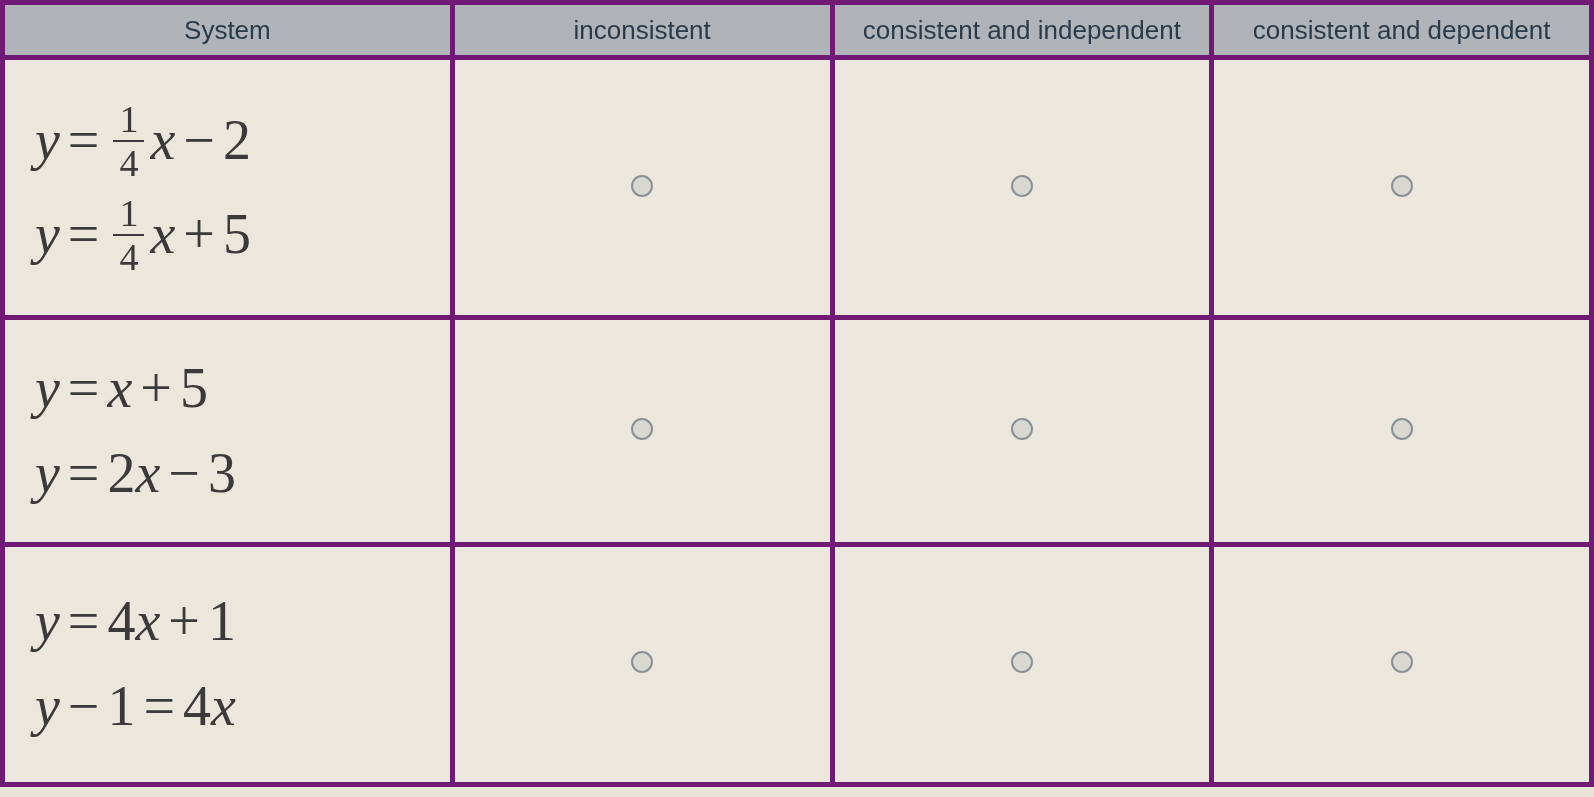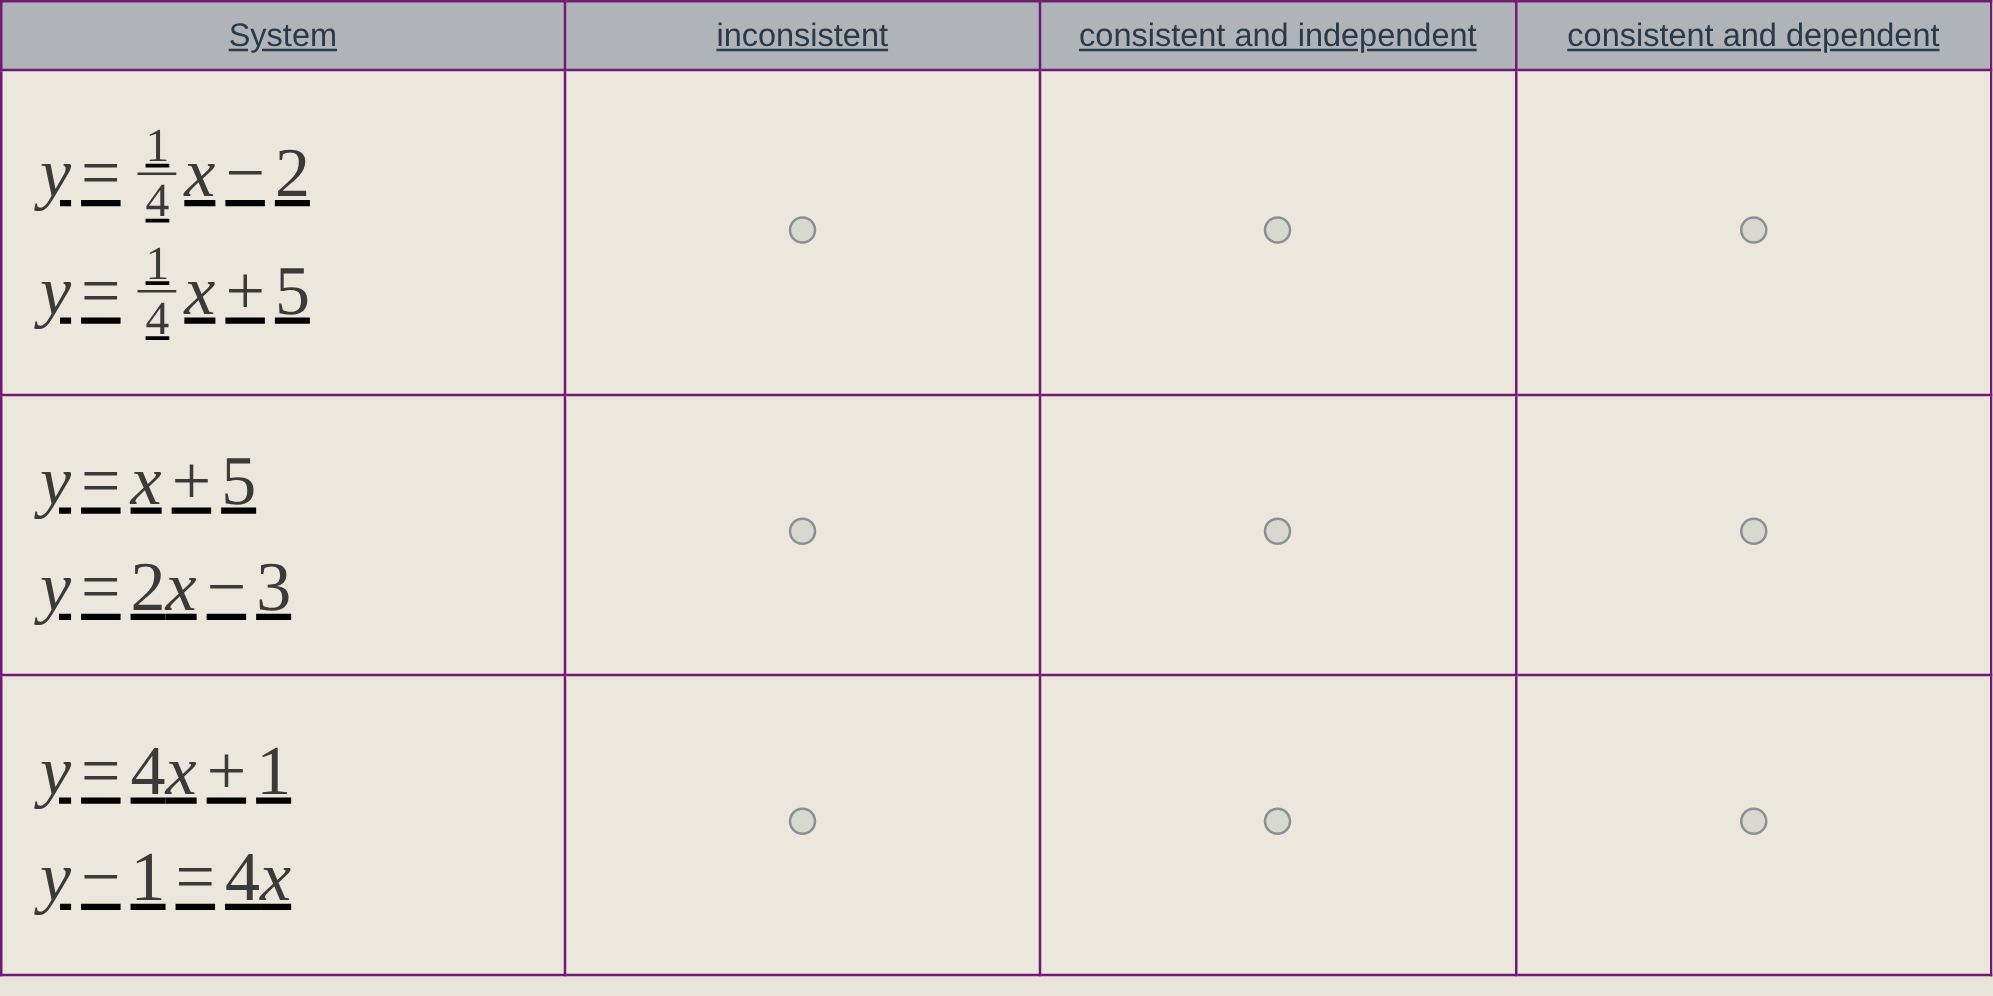--- a/index.html
+++ b/index.html
@@ -17,23 +17,22 @@
     .table {
       display: table;
       width: 100%;
       border-collapse: collapse;
     }
     .row {
       display: table-row;
     }
     .cell {
       display: table-cell;
-      border: 2px solid #701a75;
+      border: 5px solid #701a75;
       vertical-align: middle;
-      text-decoration: underline;
     }
     .header-row .cell {
       background: #b0b4b8;
       color: #2a3a4a;
       font-size: 26px;
       font-weight: 500;
       text-align: center;
       padding: 8px 10px;
       height: 55px;
     }

